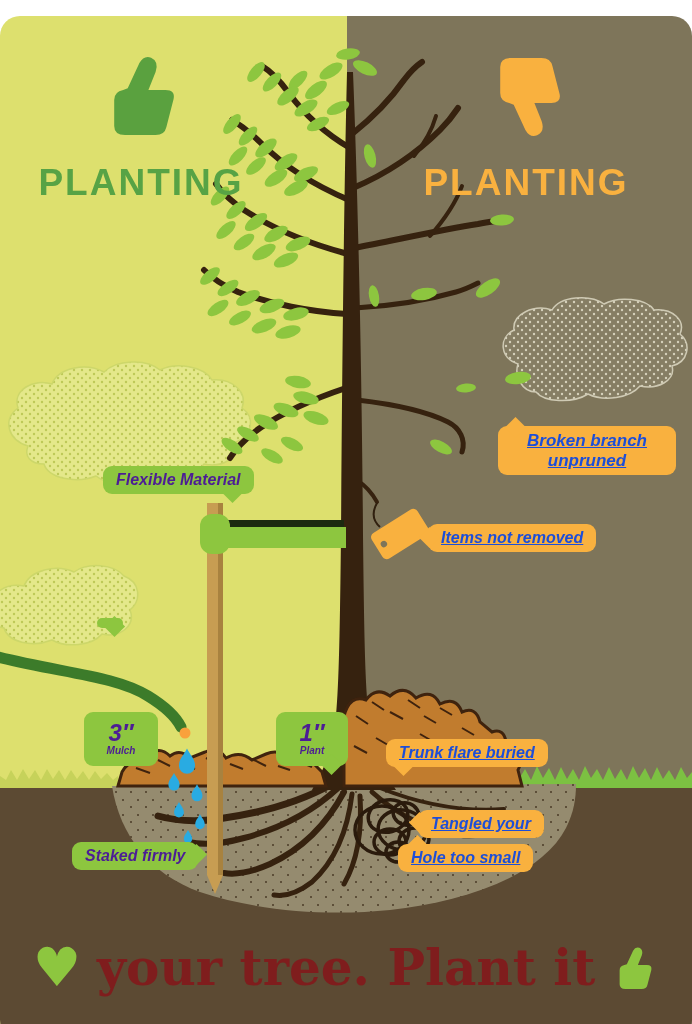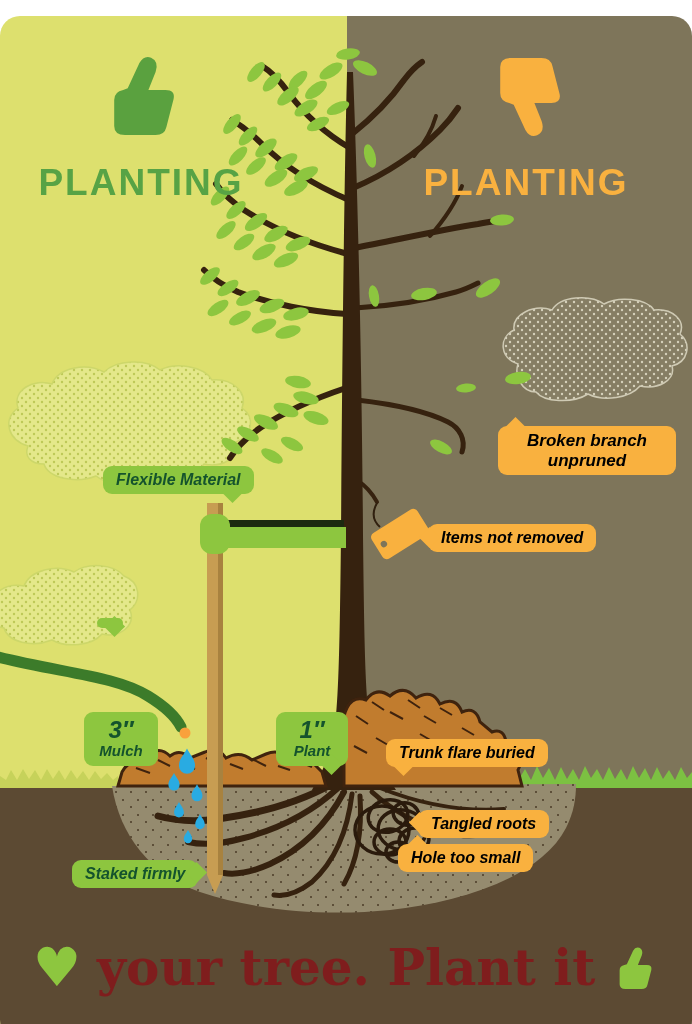--- a/index.html
+++ b/index.html
@@ -8,29 +8,29 @@
   .bg-left{position:absolute;left:0;top:0;width:347px;height:1024px;background:#dde06e;}
   .bg-right{position:absolute;left:347px;top:0;width:345px;height:1024px;background:#7e755a;}
   #scene{position:absolute;left:0;top:0;z-index:1;}
   .hdr{position:absolute;z-index:2;text-align:center;font-weight:700;font-size:37px;
        letter-spacing:2px;font-family:"Liberation Sans",sans-serif;}
   .hdr.good{left:30px;top:146px;width:222px;color:#57a345;}
   .hdr.bad{left:420px;top:146px;width:212px;color:#f9b13f;}
   .thumb{position:absolute;z-index:2;}
   .bubble{position:absolute;z-index:3;font-style:italic;font-weight:700;font-size:16px;
           padding:5px 13px;border-radius:9px;white-space:nowrap;line-height:1.15;}
-  .bubble.g{background:#8dc63f;color:#14532d;}
-  .bubble.o{background:#f9b13f;color:#000000;}
+  .bubble.g{background:#8dc63f;color:#4c1d95;}
+  .bubble.o{background:#f9b13f;color:#1d4ed8;text-decoration:underline;}
   .tail{position:absolute;width:15px;height:15px;transform:rotate(45deg);z-index:-1;}
   .g .tail{background:#8dc63f;}
   .o .tail{background:#f9b13f;}
   .sq{white-space:normal;text-align:center;display:flex;flex-direction:column;
       align-items:center;justify-content:center;padding:4px 8px;}
   .sq .big{font-size:24px;line-height:1;}
-  .sq .small{font-size:15px;line-height:1.2;}
+  .sq .small{font-size:10px;line-height:1.2;}
   .two{white-space:normal;text-align:center;width:152px;}
   #footer{position:absolute;left:0;right:0;top:922px;z-index:2;display:flex;
           align-items:center;justify-content:center;gap:16px;}
   #footer .heart{font-family:"DejaVu Sans",sans-serif;font-size:54px;color:#8dc63f;line-height:1;}
   #footer .slogan{font-family:"DejaVu Serif",serif;font-weight:700;font-size:50px;color:#7f1d1d;}
 </style>
 </head>
 <body>
 
 <div id="stage">
@@ -260,40 +260,40 @@
   </div>
   <div class="bubble g sq" style="left:84px;top:696px;width:58px;height:46px">
     <span class="big">3″</span>
     <span class="small">Mulch</span>
   </div>
   <div class="bubble g sq" style="left:276px;top:696px;width:56px;height:46px">
     <div class="tail" style="bottom:-6px;right:9px"></div>
     <span class="big">1″</span>
     <span class="small">Plant</span>
   </div>
-  <div class="bubble g" style="left:72px;top:844px">
+  <div class="bubble g" style="left:72px;top:826px">
     <div class="tail" style="right:-6px;top:5px"></div>
     <span>Staked firmly</span>
   </div>
 
   <div class="bubble o two" style="left:498px;top:410px;font-size:17px">
     <div class="tail" style="left:10px;top:-6px"></div>
     <span>Broken branch unpruned</span>
   </div>
   <div class="bubble o" style="left:428px;top:508px">
     <div class="tail" style="left:-6px;top:6px"></div>
     <span>Items not removed</span>
   </div>
   <div class="bubble o" style="left:386px;top:723px">
     <div class="tail" style="left:10px;bottom:-6px"></div>
     <span>Trunk flare buried</span>
   </div>
   <div class="bubble o" style="left:418px;top:794px">
     <div class="tail" style="left:-6px;top:5px"></div>
-    <span>Tangled roots</span>
+    <span>Tangled your</span>
   </div>
   <div class="bubble o" style="left:398px;top:828px">
     <div class="tail" style="left:12px;top:-6px"></div>
     <span>Hole too small</span>
   </div>
 
   <div id="footer">
     <span class="heart">♥</span>
     <span class="slogan">your tree. Plant it</span>
     <svg width="48" height="50" viewBox="0 0 100 100">

